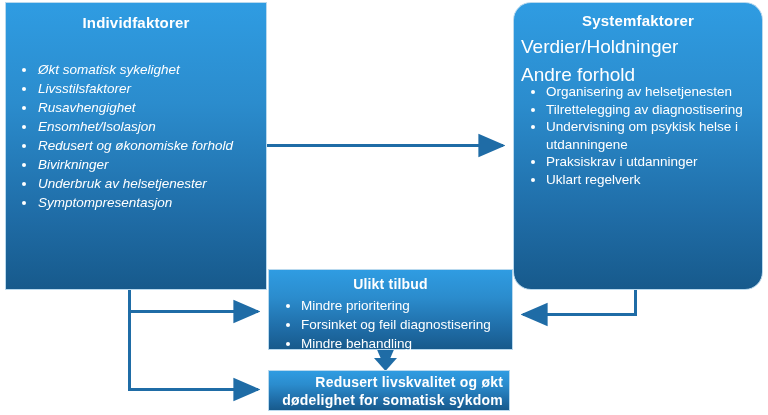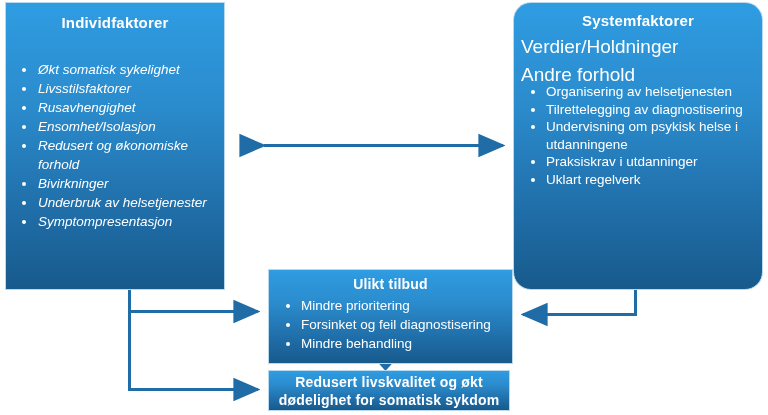--- a/index.html
+++ b/index.html
@@ -67,55 +67,55 @@
   .grouplabel {
     font-size: 19px;
     line-height: 17.5px;
     margin: 0;
     padding-left: 1px;
   }
 
   
   #box-individ {
     left: 5px;   top: 2px;
-    width: 220px; height: 288px;
+    width: 262px; height: 288px;
     padding: 10px 8px 0 8px;
   }
   #box-individ .box-title { margin-bottom: 28px; }
   #box-individ ul.bullets li { padding-left: 24px; font-size: 13.5px; line-height: 19px; font-style: italic; }
   #box-individ ul.bullets li::before { left: 8px; top: 8px; }
 
   #box-system {
     left: 513px; top: 2px;
     width: 250px; height: 288px;
     padding: 8px 6px 0 6px;
     border-radius: 18px;
   }
   #box-system .box-title { margin-bottom: 8px; }
   #box-system ul.bullets li { padding-left: 26px; }
   #box-system ul.bullets li::before { left: 11px; top: 7px; }
   #box-system .gap { height: 10px; }
 
   #box-ulikt {
     left: 268px; top: 269px;
-    width: 245px; height: 95px;
+    width: 245px; height: 81px;
     padding: 5px 4px 0 4px;
   }
   #box-ulikt .box-title { margin-bottom: 2px; }
   #box-ulikt ul.bullets li { padding-left: 28px; font-size: 13.5px; line-height: 19px; }
   #box-ulikt ul.bullets li::before { left: 13px; top: 8px; }
 
   #box-redusert {
     left: 268px; top: 370px;
     width: 242px; height: 41px;
     display: flex;
     align-items: center;
     justify-content: center;
   }
-  #box-redusert .box-title { font-size: 14px; line-height: 18px; padding: 0 6px; }
+  #box-redusert .box-title { font-size: 14px; line-height: 18px; padding: 0 6px; text-align: right; }
 
   
   #connectors {
     position: absolute;
     left: 0; top: 0;
     width: 768px; height: 415px;
     z-index: 2;
   }
 </style>
 </head>

